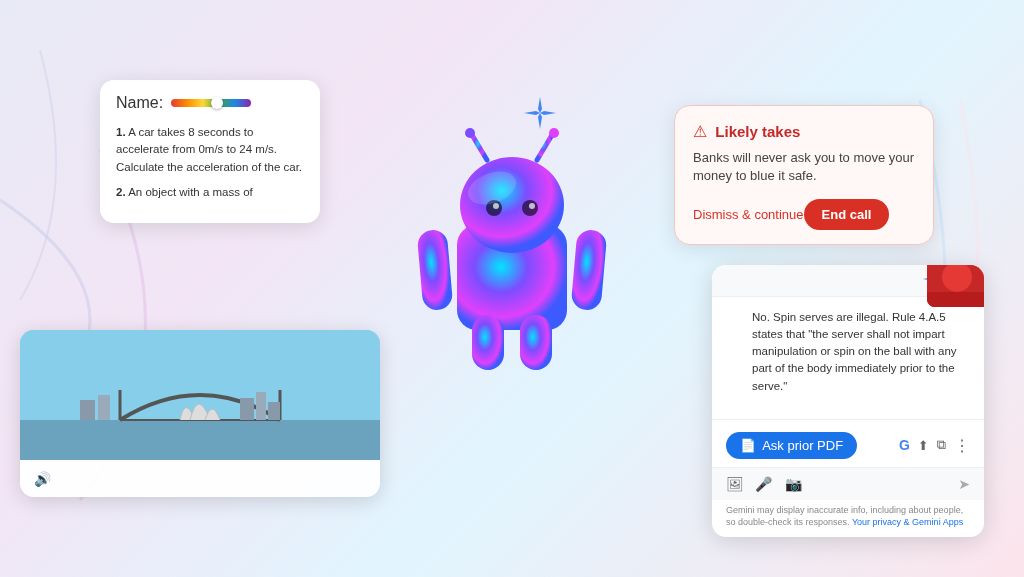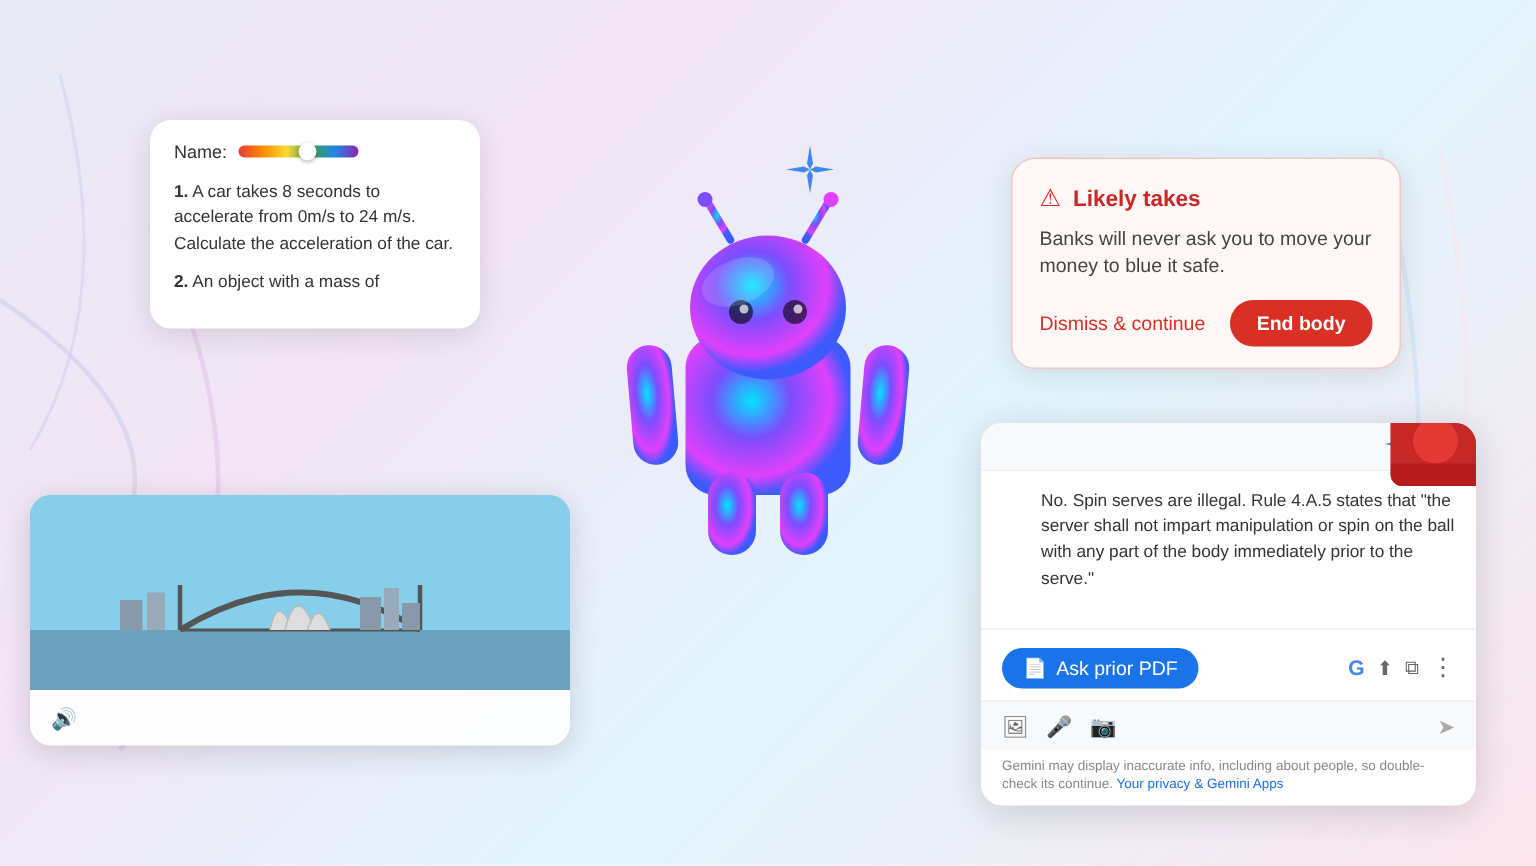--- a/index.html
+++ b/index.html
@@ -54,21 +54,20 @@
     .scam-body {
       font-size: 13px;
       color: #444;
       line-height: 1.4;
       margin-bottom: 14px;
     }
 
     .scam-actions {
       display: flex;
       align-items: center;
-      justify-content: space-between;
     }
 
     .dismiss-btn {
       font-size: 13px;
       color: #d93025;
       font-weight: 500;
       background: none;
       border: none;
       cursor: pointer;
     }
@@ -99,21 +98,21 @@
     .quiz-name-row {
       display: flex;
       align-items: center;
       gap: 8px;
       margin-bottom: 12px;
       font-size: 13px;
       color: #444;
     }
 
     .quiz-name-label {
-      font-size: 12px;
+      font-size: 16px;
       color: #333;
       font-weight: 500;
     }
 
     .color-slider {
       width: 80px;
       height: 8px;
       border-radius: 4px;
       background: linear-gradient(to right, #e53935, #fb8c00, #fdd835, #43a047, #1e88e5, #8e24aa);
       position: relative;
@@ -177,21 +176,21 @@
       font-size: 12px;
       color: #333;
       line-height: 1.5;
     }
 
     
     .pdf-panel {
       position: absolute;
       bottom: 40px;
       right: 40px;
-      width: 330px;
+      width: 272px;
       background: white;
       border-radius: 14px;
       box-shadow: 0 4px 24px rgba(0,0,0,0.15);
       overflow: hidden;
     }
 
     .pdf-top-bar {
       background: #f8f9fa;
       padding: 6px 10px;
       display: flex;
@@ -306,21 +305,21 @@
 </svg>
 
 <div class="scam-card">
   <div class="scam-header">
     <span class="scam-icon">⚠</span>
     <span class="scam-title">Likely takes</span>
   </div>
   <div class="scam-body">Banks will never ask you to move your money to blue it safe.</div>
   <div class="scam-actions">
     <button class="dismiss-btn">Dismiss &amp; continue</button>
-    <button class="end-call-btn">End body</button>
+    <button class="end-call-btn">End call</button>
   </div>
 </div>
 
 <div class="quiz-card">
   <div class="quiz-name-row">
     <span class="quiz-name-label">Name:</span>
     <div class="color-slider">
       <div class="color-slider-thumb"></div>
     </div>
   </div>
@@ -463,15 +462,15 @@
 
   <div class="pdf-toolbar">
     <span style="font-size:14px;color:#666;">🖼</span>
     <span style="font-size:14px;color:#666;">🎤</span>
     <span style="font-size:14px;color:#666;">📷</span>
     <span style="flex:1"></span>
     <span style="font-size:14px;color:#aaa;">➤</span>
   </div>
 
   <div class="pdf-disclaimer">
-    <span>Gemini may display inaccurate info, including about people, so double-check its continue.</span> <a href="#">Your privacy &amp; Gemini Apps</a>
+    <span>Gemini may display inaccurate info, including about people, so double-check its responses.</span> <a href="#">Your privacy &amp; Gemini Apps</a>
   </div>
 </div>
 
 </body></html>

